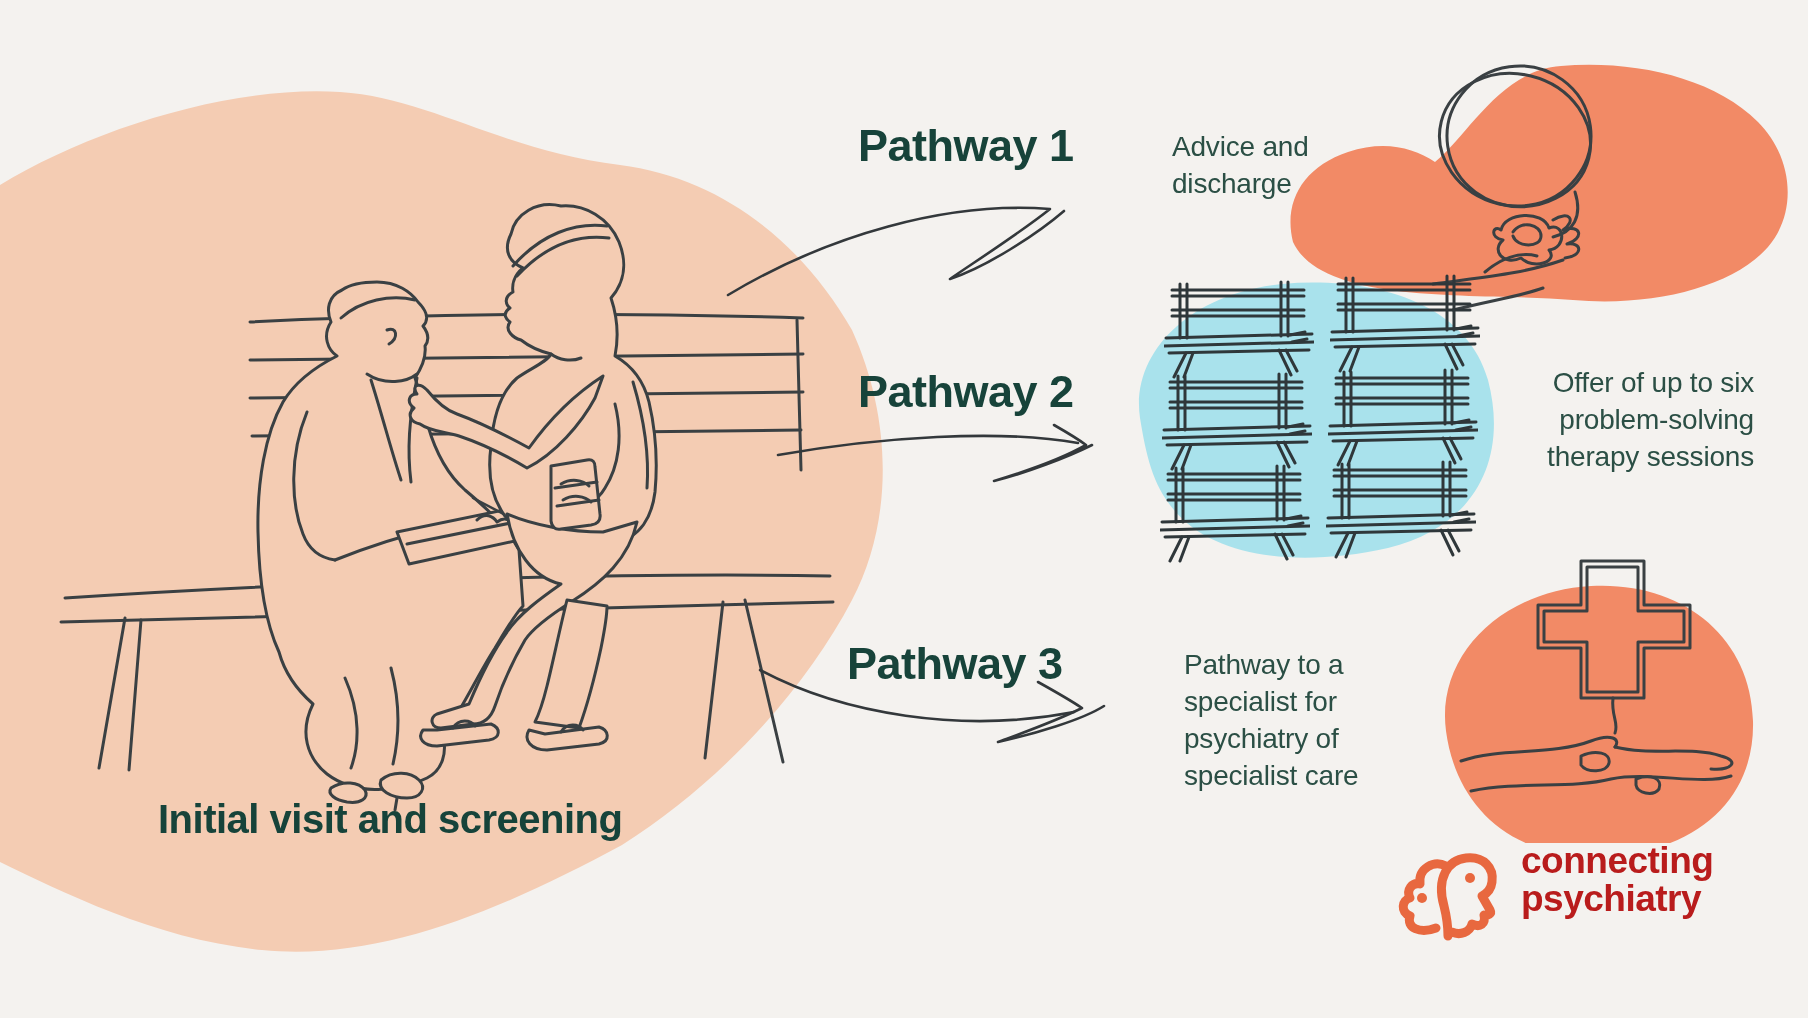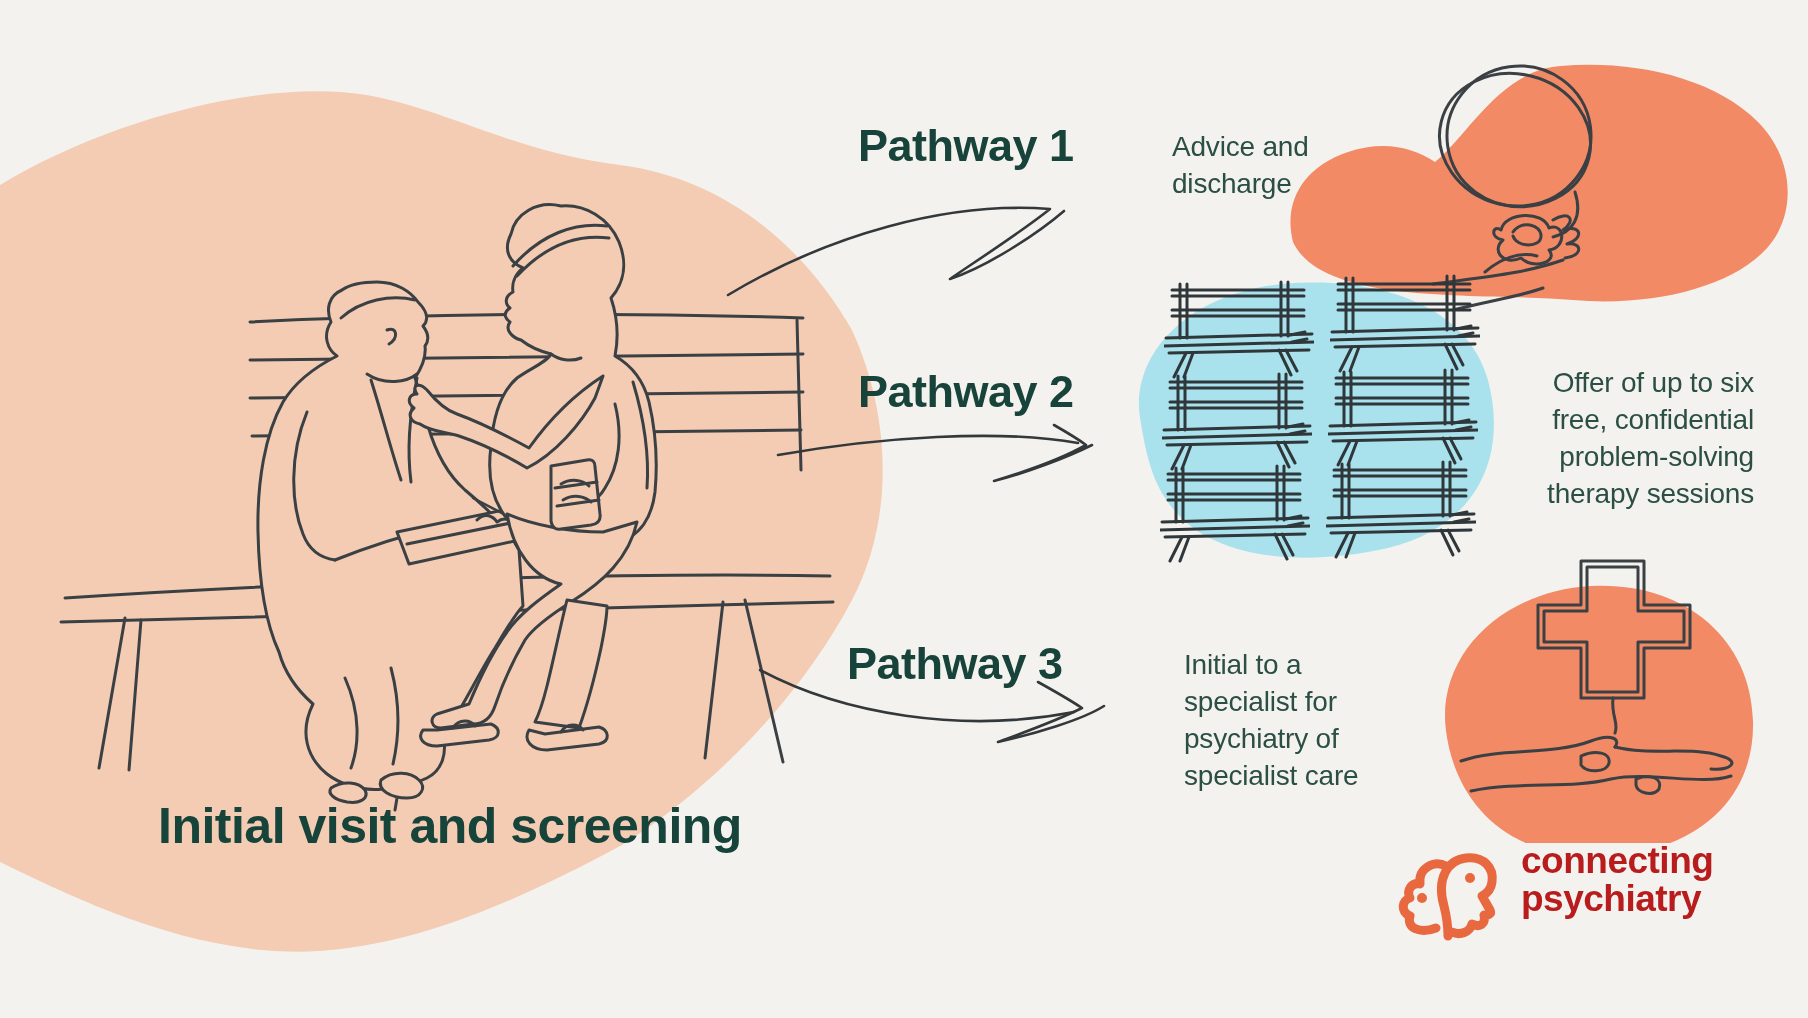--- a/index.html
+++ b/index.html
@@ -12,21 +12,21 @@
     position:absolute;font-weight:bold;font-size:45px;letter-spacing:-0.5px;
     color:#17433a;white-space:nowrap;
   }
   .desc{
     position:absolute;font-size:28px;line-height:37px;color:#2b4f45;
     letter-spacing:-0.2px;
   }
   .desc span{display:block;margin-left:6px;}
   .desc.center{text-align:right;}
   .caption{
-    position:absolute;left:158px;top:797px;font-size:50px;font-weight:bold;
+    position:absolute;left:158px;top:797px;font-size:40px;font-weight:bold;
     letter-spacing:-0.5px;color:#16433a;white-space:nowrap;
   }
   .logo-text{
     position:absolute;left:1521px;top:842px;font-size:37px;line-height:38px;
     font-weight:bold;color:#b91c1c;letter-spacing:-0.5px;
   }
   .logo-text span{display:block;}
   svg{display:block;}
 </style>
 </head>
@@ -168,36 +168,35 @@
     <use href="#bench" x="42" y="22" width="150" height="100"></use>
     <use href="#bench" x="208" y="16" width="150" height="100"></use>
     <use href="#bench" x="40" y="114" width="150" height="100"></use>
     <use href="#bench" x="206" y="110" width="150" height="100"></use>
     <use href="#bench" x="38" y="206" width="150" height="100"></use>
     <use href="#bench" x="204" y="202" width="150" height="100"></use>
   </svg>
 
   <div class="desc center" style="left:1492px;top:364px;width:262px">
     <span>Offer of up to six</span>
-    <span>free, confidential</span>
     <span>problem-solving</span>
     <span>therapy sessions</span>
   </div>
 
   <div class="pathway-label" style="left:847px;top:638px">Pathway 3</div>
 
   <svg class="abs" style="left:752px;top:662px" width="400" height="100" viewBox="0 0 400 100">
     <g fill="none" stroke="#33383b" stroke-width="2.6" stroke-linecap="round" stroke-linejoin="round">
       <path d="M8,8 C90,52 210,72 322,50"></path>
       <path d="M286,20 C304,30 318,38 330,46 C302,60 262,74 246,80 C282,72 330,58 352,44"></path>
     </g>
   </svg>
 
   <div class="desc" style="left:1178px;top:646px">
-    <span>Initial to a</span>
+    <span>Pathway to a</span>
     <span>specialist for</span>
     <span>psychiatry of</span>
     <span>specialist care</span>
   </div>
 
   <svg class="abs" style="left:1401px;top:551px" width="396" height="292" viewBox="0 0 396 292">
     <path fill="#f28a66" d="M45,180 C35,105 100,40 190,35 C280,30 350,85 352,170
       C354,245 300,300 205,305 C110,310 55,255 45,180 Z"></path>
     <g fill="none" stroke="#3a4043" stroke-width="3" stroke-linecap="round" stroke-linejoin="round">
       <path d="M180,10 H243 V54 H289 V97 H243 V147 H180 V97 H137 V54 H180 Z"></path>

